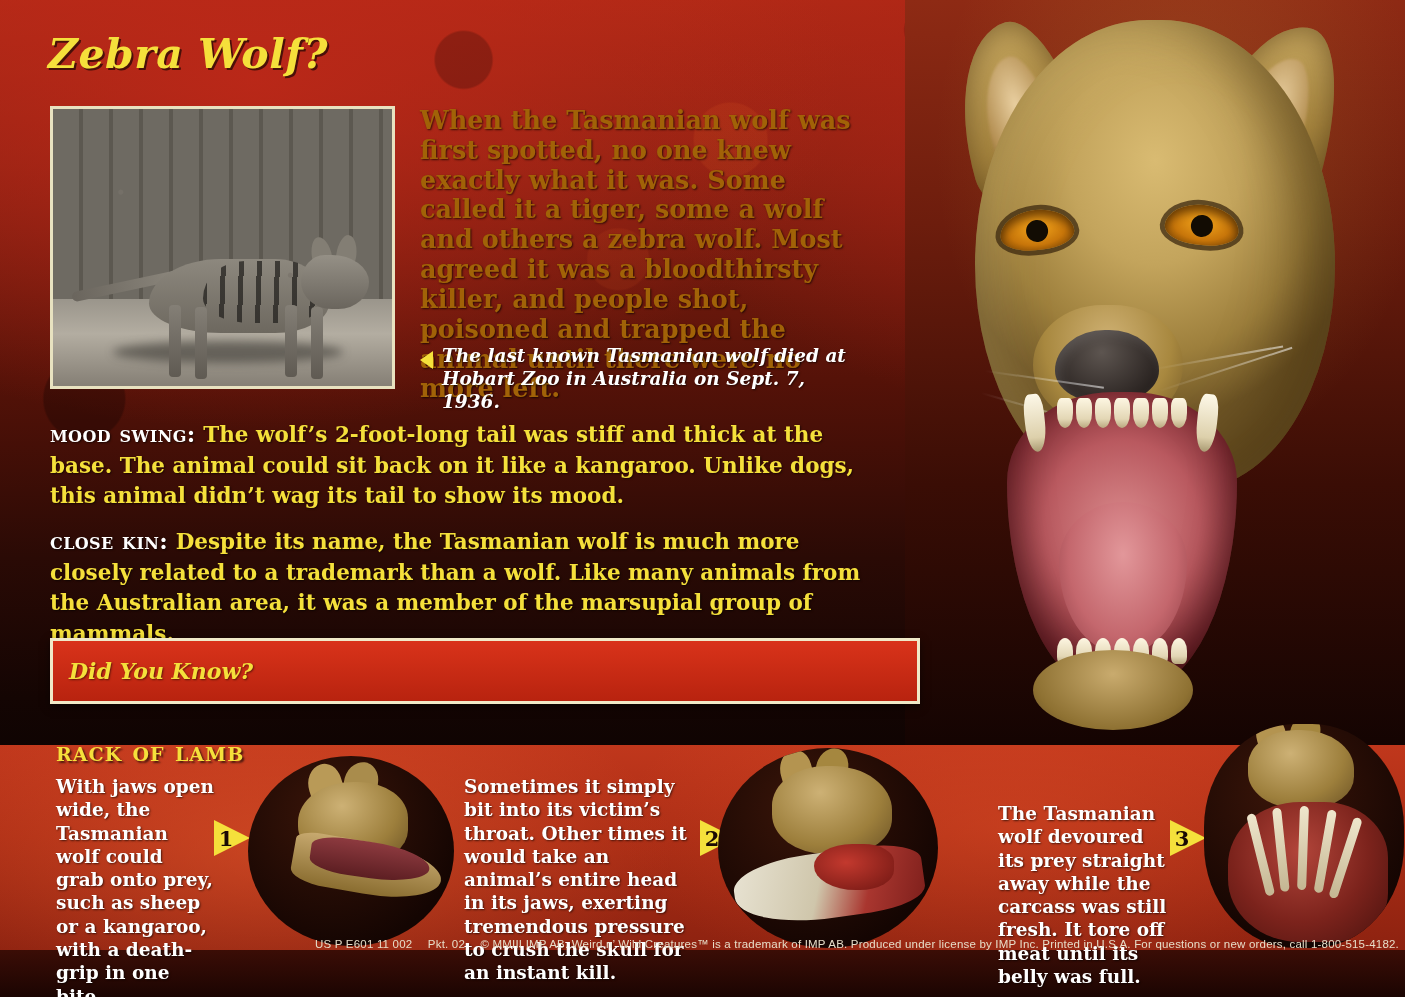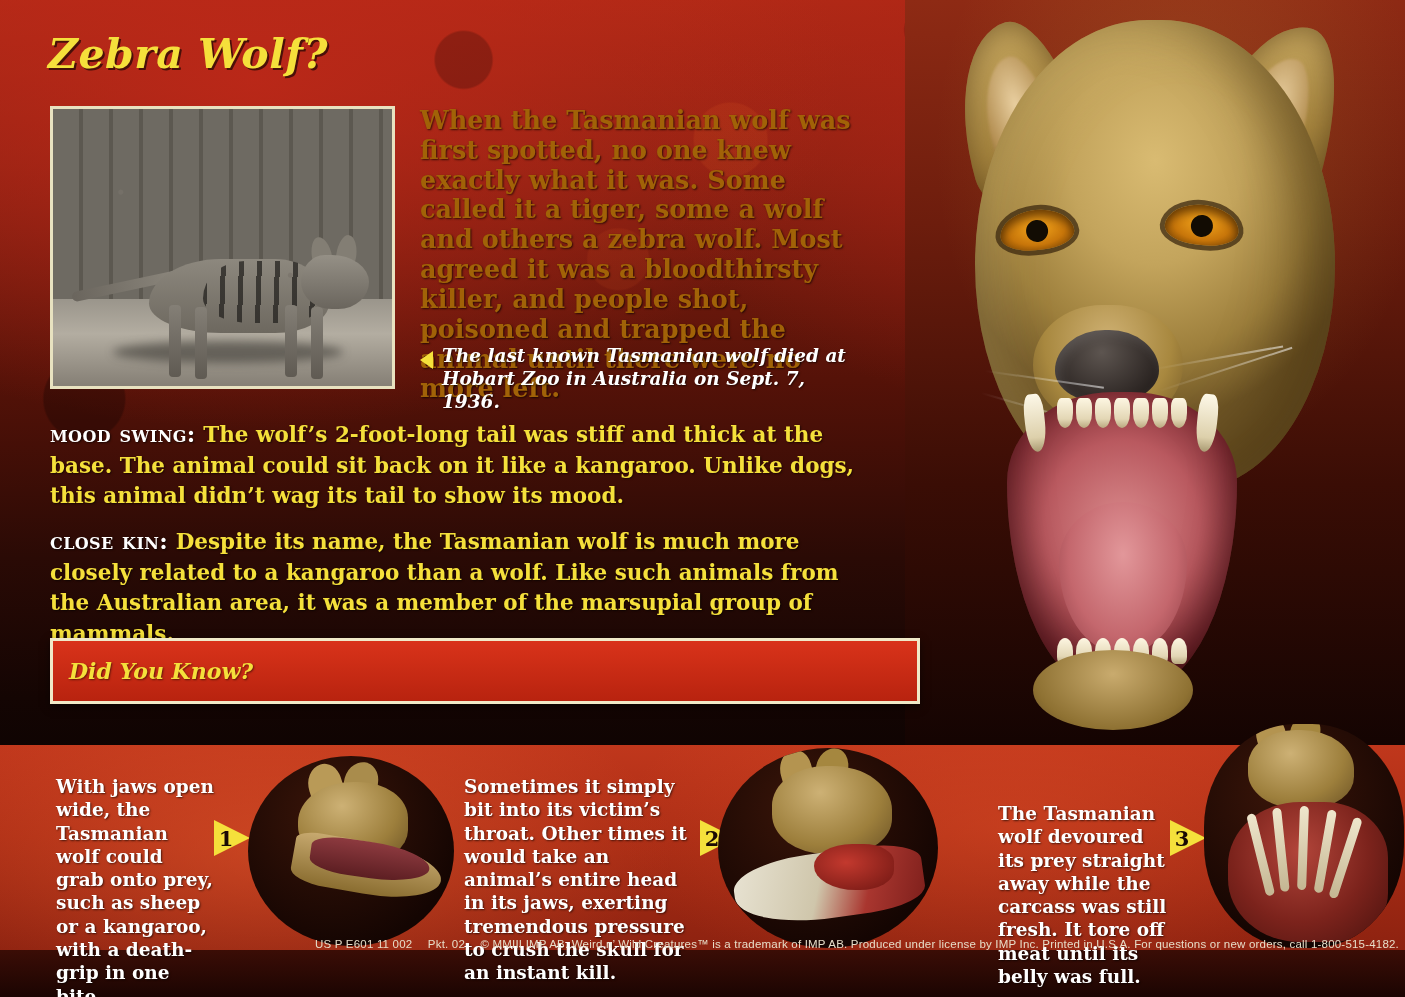--- a/index.html
+++ b/index.html
@@ -566,27 +566,28 @@
     <div class="cap-text">The last known Tasmanian wolf died at Hobart Zoo in Australia on Sept. 7, 1936.</div>
   </div>
 
   <div class="para" id="para-mood">
     <span class="lbl">Mood Swing:</span>
     <span>The wolf’s 2-foot-long tail was stiff and thick at the base. The animal could sit back on it like a kangaroo. Unlike dogs, this animal didn’t wag its tail to show its mood.</span>
   </div>
 
   <div class="para" id="para-kin">
     <span class="lbl">Close Kin:</span>
-    <span>Despite its name, the Tasmanian wolf is much more closely related to a kangaroo than a wolf. Like such animals from the Australian area, it was a member of the marsupial group of mammals.</span>
+    <span>Despite its name, the Tasmanian wolf is much more closely related to a trademark than a wolf. Like many animals from the Australian area, it was a member of the marsupial group of mammals.</span>
   </div>
 
   <div class="dyk">
     <span class="dyk-label">Did You Know?</span>
   </div>
 
+  <div class="rack-title">Rack of Lamb</div>
 
   <div class="step-text" id="step1-text">With jaws open wide, the Tasmanian wolf could grab onto prey, such as sheep or a kangaroo, with a death-grip in one bite.</div>
   <div class="step-num" id="step1-num">1</div>
   <div class="step-img" id="step1-img">
     <div id="s1-ear"></div>
     <div id="s1-ear2"></div>
     <div class="sw-head" id="s1-head"></div>
     <div id="s1-jaw"></div>
     <div id="s1-mouth"></div>
   </div>

